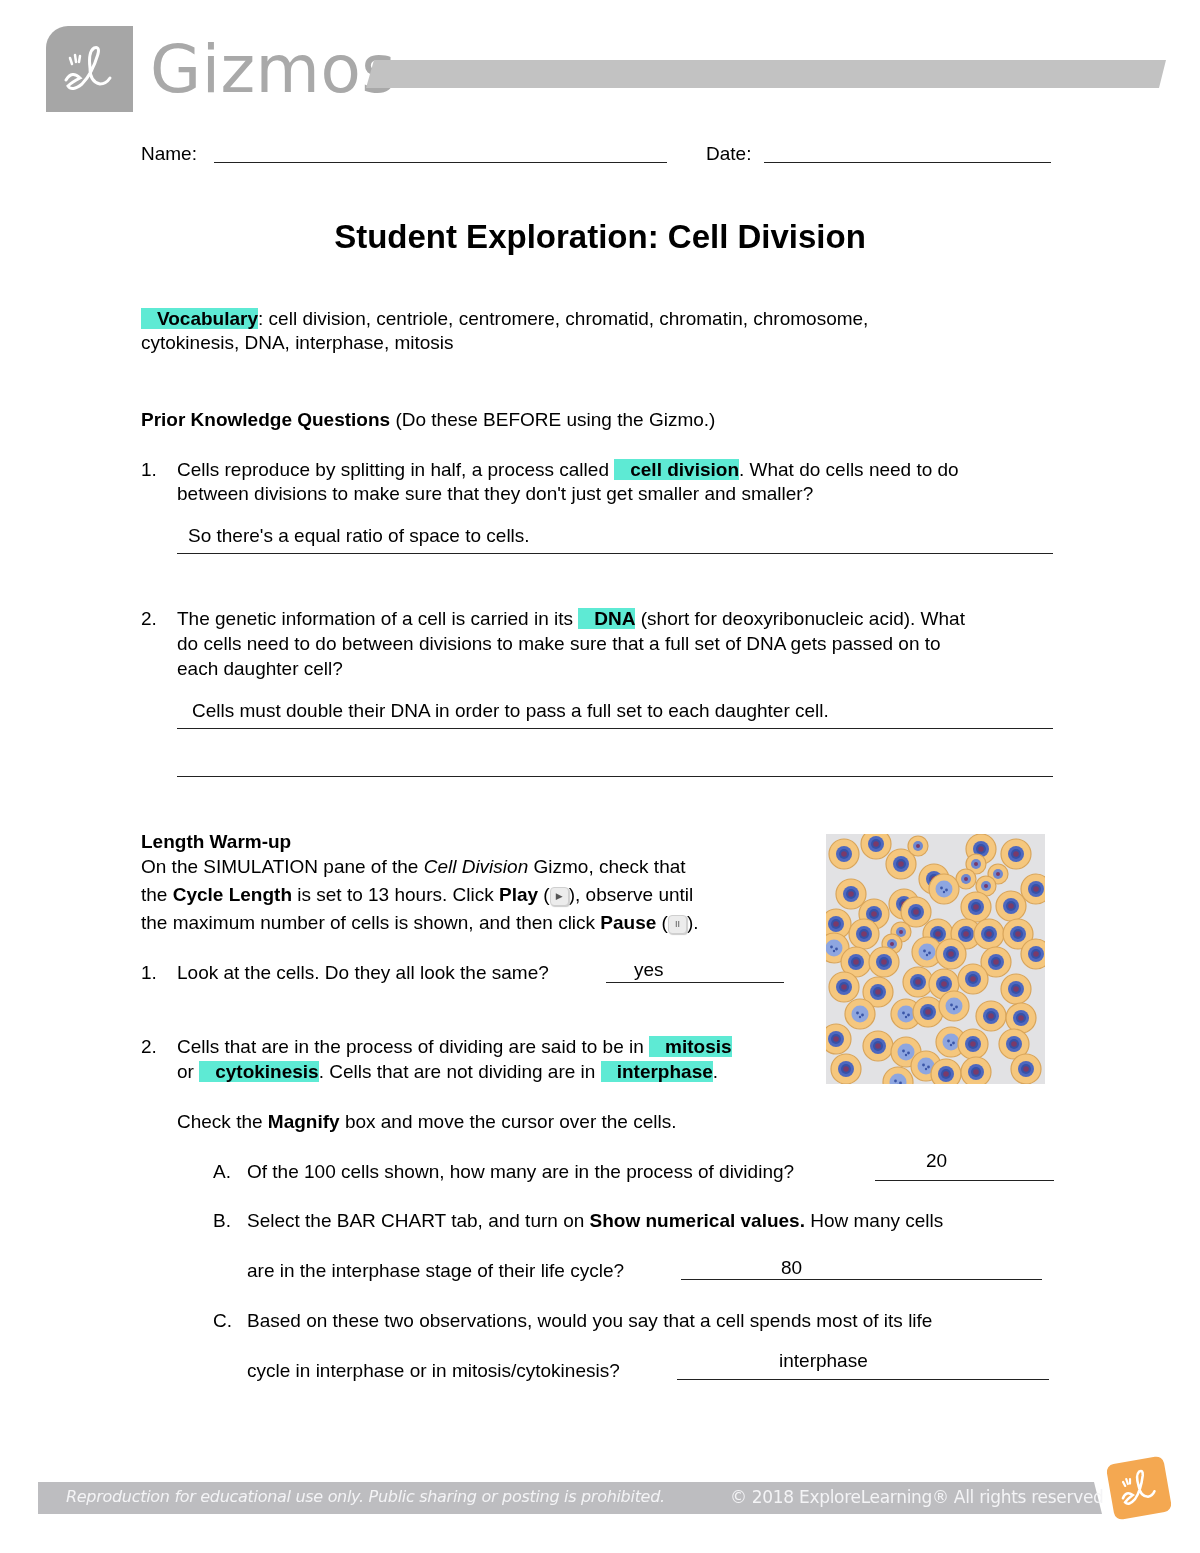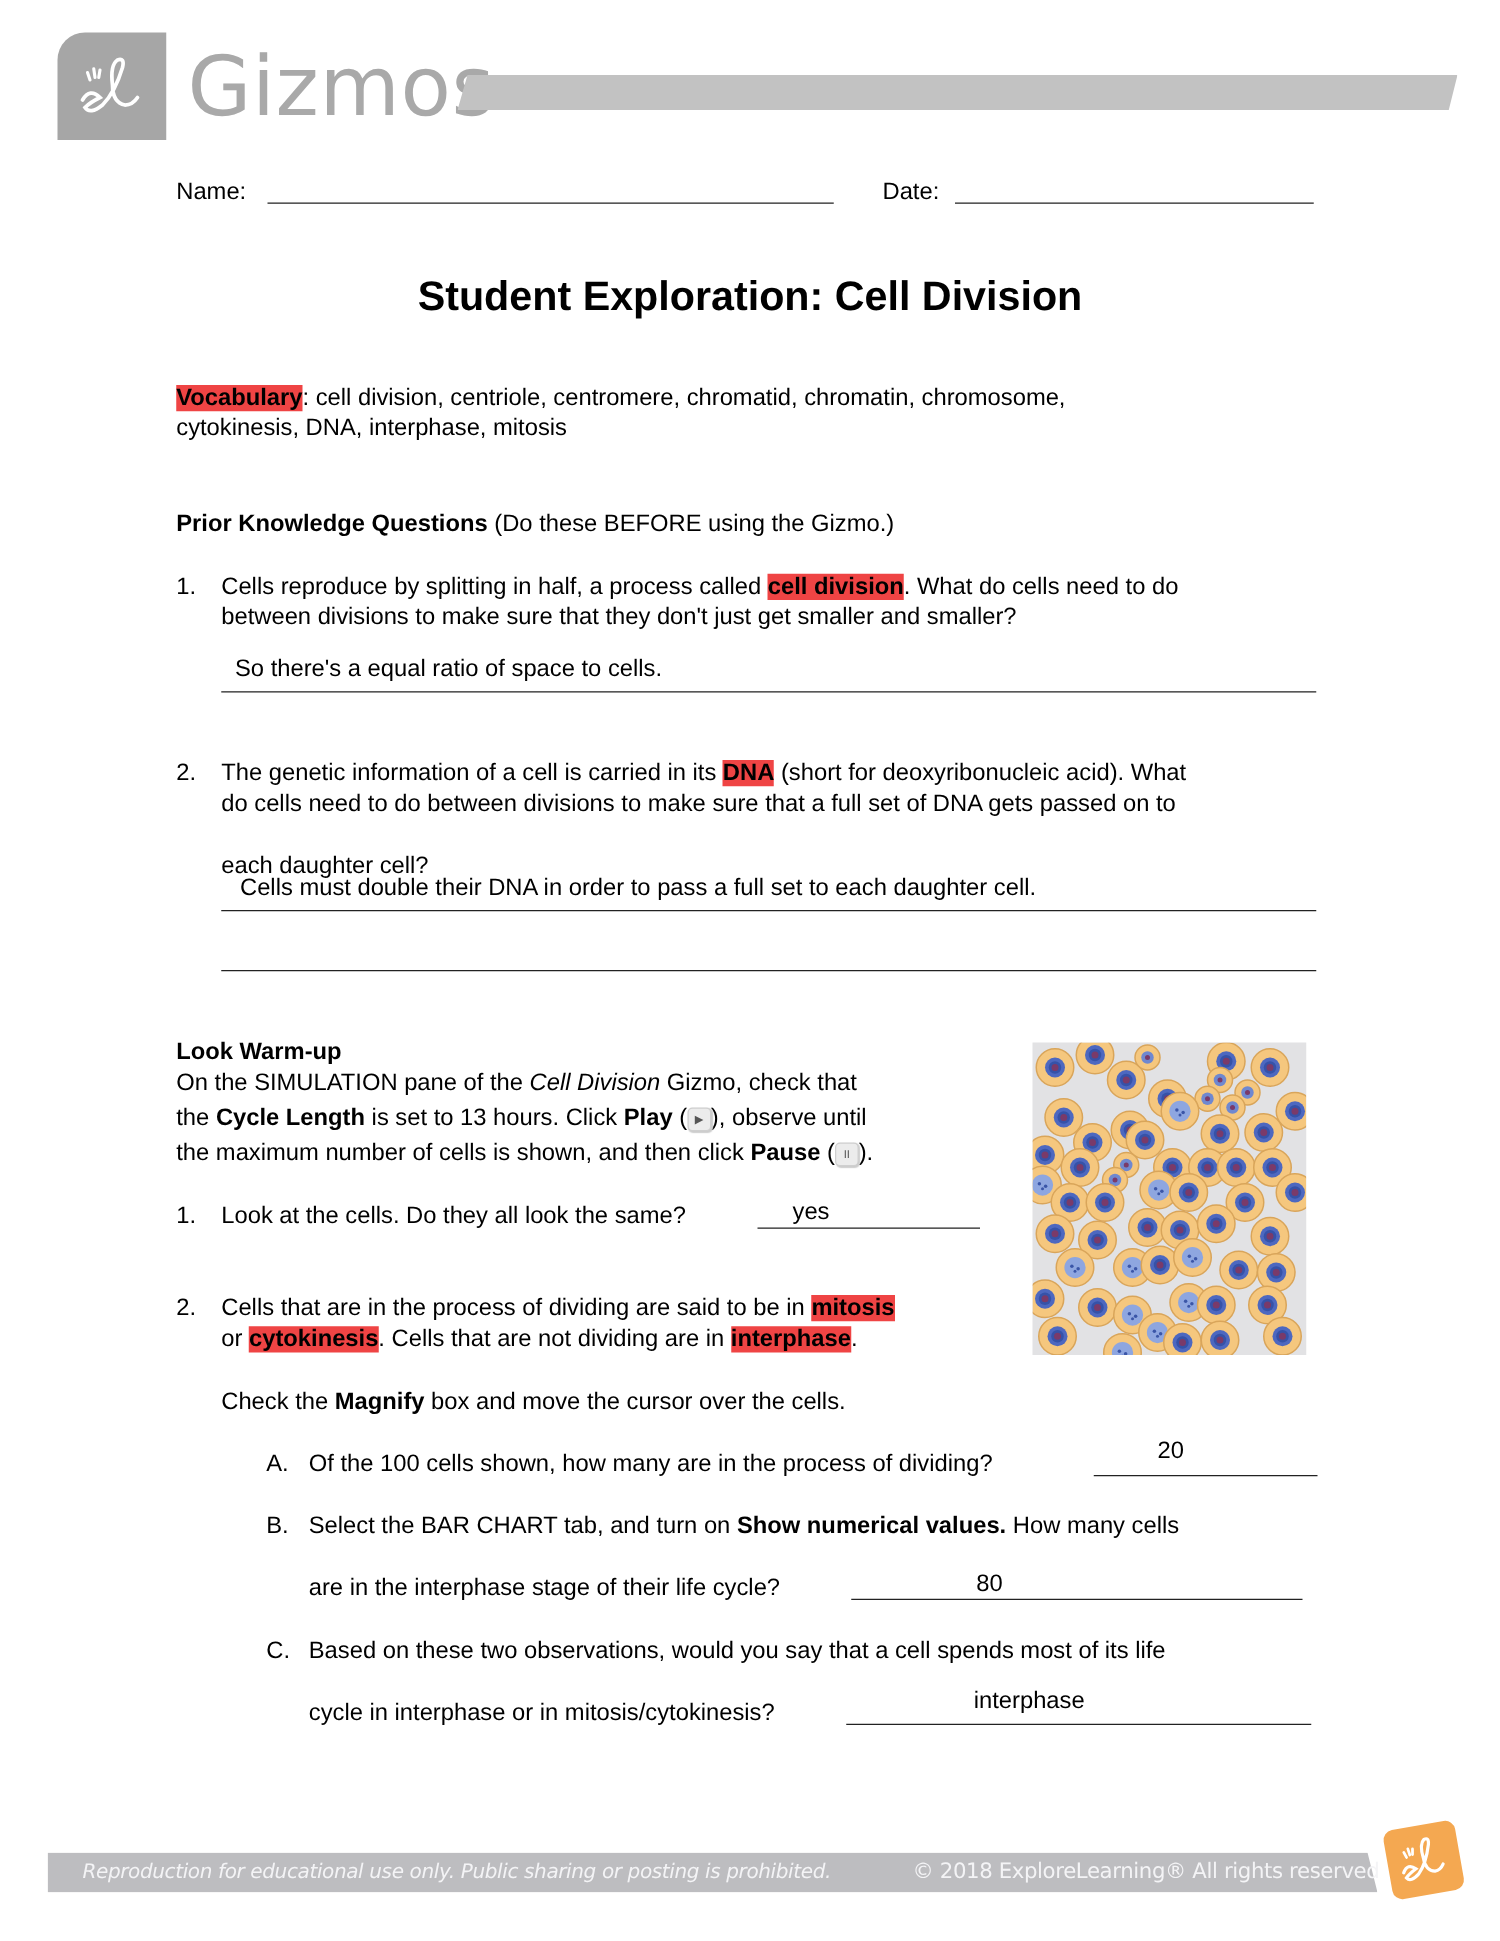--- a/index.html
+++ b/index.html
@@ -12,21 +12,21 @@
               border-top-left-radius: 22px; }
   .logo-box svg { position: absolute; left: 14px; top: 18px; }
   .brand { left: 150px; top: 40px; font-size: 66px; color: #a9a9a9; letter-spacing: 0.5px;
            font-family: "DejaVu Sans", sans-serif; font-weight: normal; line-height: 60px; }
   .header-bar { left: 366px; top: 60px; width: 800px; height: 28px; background: #c2c2c2;
                 clip-path: polygon(8px 0, 100% 0, calc(100% - 7px) 100%, 0 100%); }
 
   .text { font-size: 19px; line-height: 24px; white-space: nowrap; }
   .b { font-weight: bold; }
   .i { font-style: italic; }
-  .hl { background: #ef4444; }
+  .hl { background: #5eead4; padding-left: 16px; }
   .line { position: absolute; border-bottom: 1.5px solid #222; }
   .answer { font-size: 19px; line-height: 26px; white-space: nowrap; }
 
   .title { left: 0; width: 1200px; top: 218px; text-align: center; font-size: 33px; font-weight: bold; }
 
   .mini-btn { display: inline-block; width: 17px; height: 17px; background: #ececec; border: 1px solid #cfcfcf;
               border-radius: 4px; vertical-align: 2px; position: relative; font-size: 9px; line-height: 17px;
               text-align: center; color: #555; box-shadow: 1px 1px 1px #ccc; }
 
   
@@ -69,26 +69,26 @@
 
 <div class="abs text" style="left:141px; top:458px;">1.</div>
 <div class="abs text" style="left:177px; top:458px;"><span>Cells reproduce by splitting in half, a process called </span><span class="b hl">cell division</span><span>. What do cells need to do</span></div>
 <div class="abs text" style="left:177px; top:482px;text-align:right;">between divisions to make sure that they don't just get smaller and smaller?</div>
 <div class="abs answer" style="left:188px; top:523px;">So there's a equal ratio of space to cells.</div>
 <div class="line" style="left:177px; top:553px; width:876px;"></div>
 
 <div class="abs text" style="left:141px; top:607px;">2.</div>
 <div class="abs text" style="left:177px; top:607px;"><span>The genetic information of a cell is carried in its </span><span class="b hl">DNA</span><span> (short for deoxyribonucleic acid). What</span></div>
 <div class="abs text" style="left:177px; top:632px;">do cells need to do between divisions to make sure that a full set of DNA gets passed on to</div>
-<div class="abs text" style="left:177px; top:657px;margin-top:24px;">each daughter cell?</div>
+<div class="abs text" style="left:177px; top:657px;">each daughter cell?</div>
 <div class="abs answer" style="left:192px; top:698px;">Cells must double their DNA in order to pass a full set to each daughter cell.</div>
 <div class="line" style="left:177px; top:728px; width:876px;"></div>
 <div class="line" style="left:177px; top:776px; width:876px;"></div>
 
-<div class="abs text b" style="left:141px; top:830px;">Look Warm-up</div>
+<div class="abs text b" style="left:141px; top:830px;">Length Warm-up</div>
 <div class="abs text" style="left:141px; top:855px;"><span>On the SIMULATION pane of the </span><span class="i">Cell Division</span><span> Gizmo, check that</span></div>
 <div class="abs text" style="left:141px; top:883px;"><span>the </span><span class="b">Cycle Length</span><span> is set to 13 hours. Click </span><span class="b">Play</span><span> (</span><span class="mini-btn">▶</span><span>), observe until</span></div>
 <div class="abs text" style="left:141px; top:911px;"><span>the maximum number of cells is shown, and then click </span><span class="b">Pause</span><span> (</span><span class="mini-btn">II</span><span>).</span></div>
 
 <div class="abs cells">
   <svg width="219" height="250" viewBox="0 0 219 250">
     <defs>
       <g id="cellI">
         <circle r="15" fill="#f5c77e" stroke="#d9a55a" stroke-width="1.2"></circle>
         <circle r="8" fill="#4d68c0"></circle>

